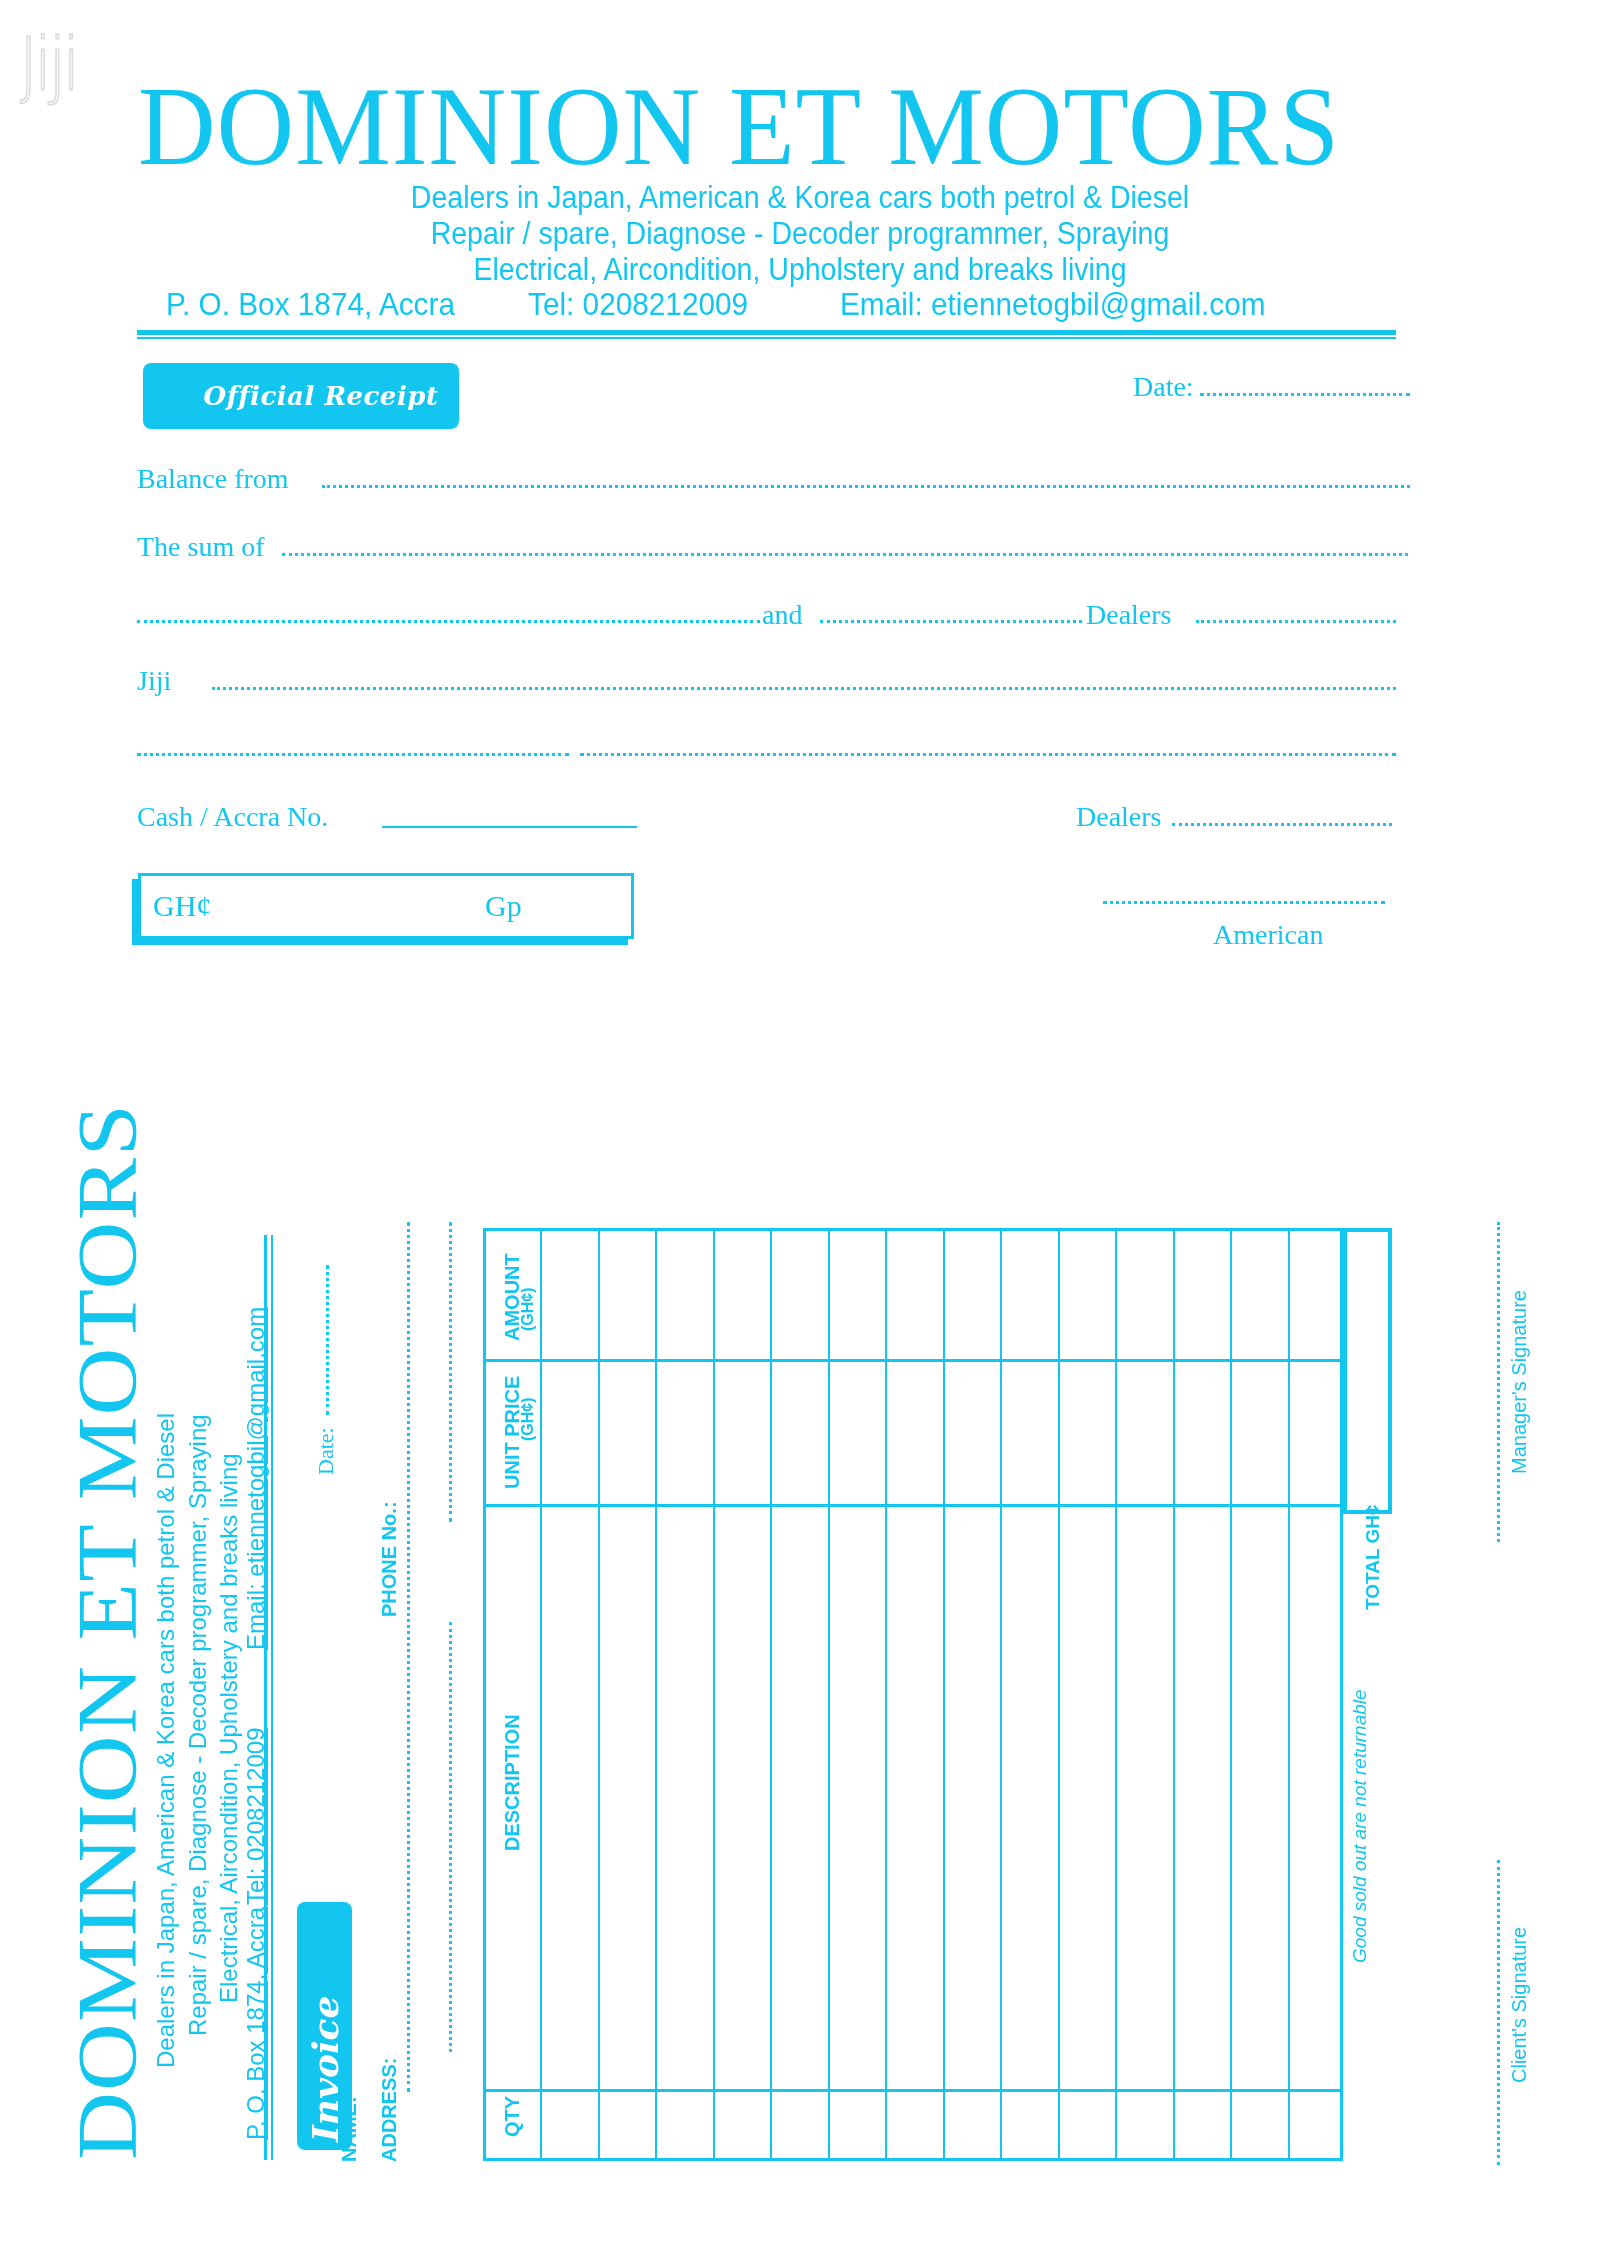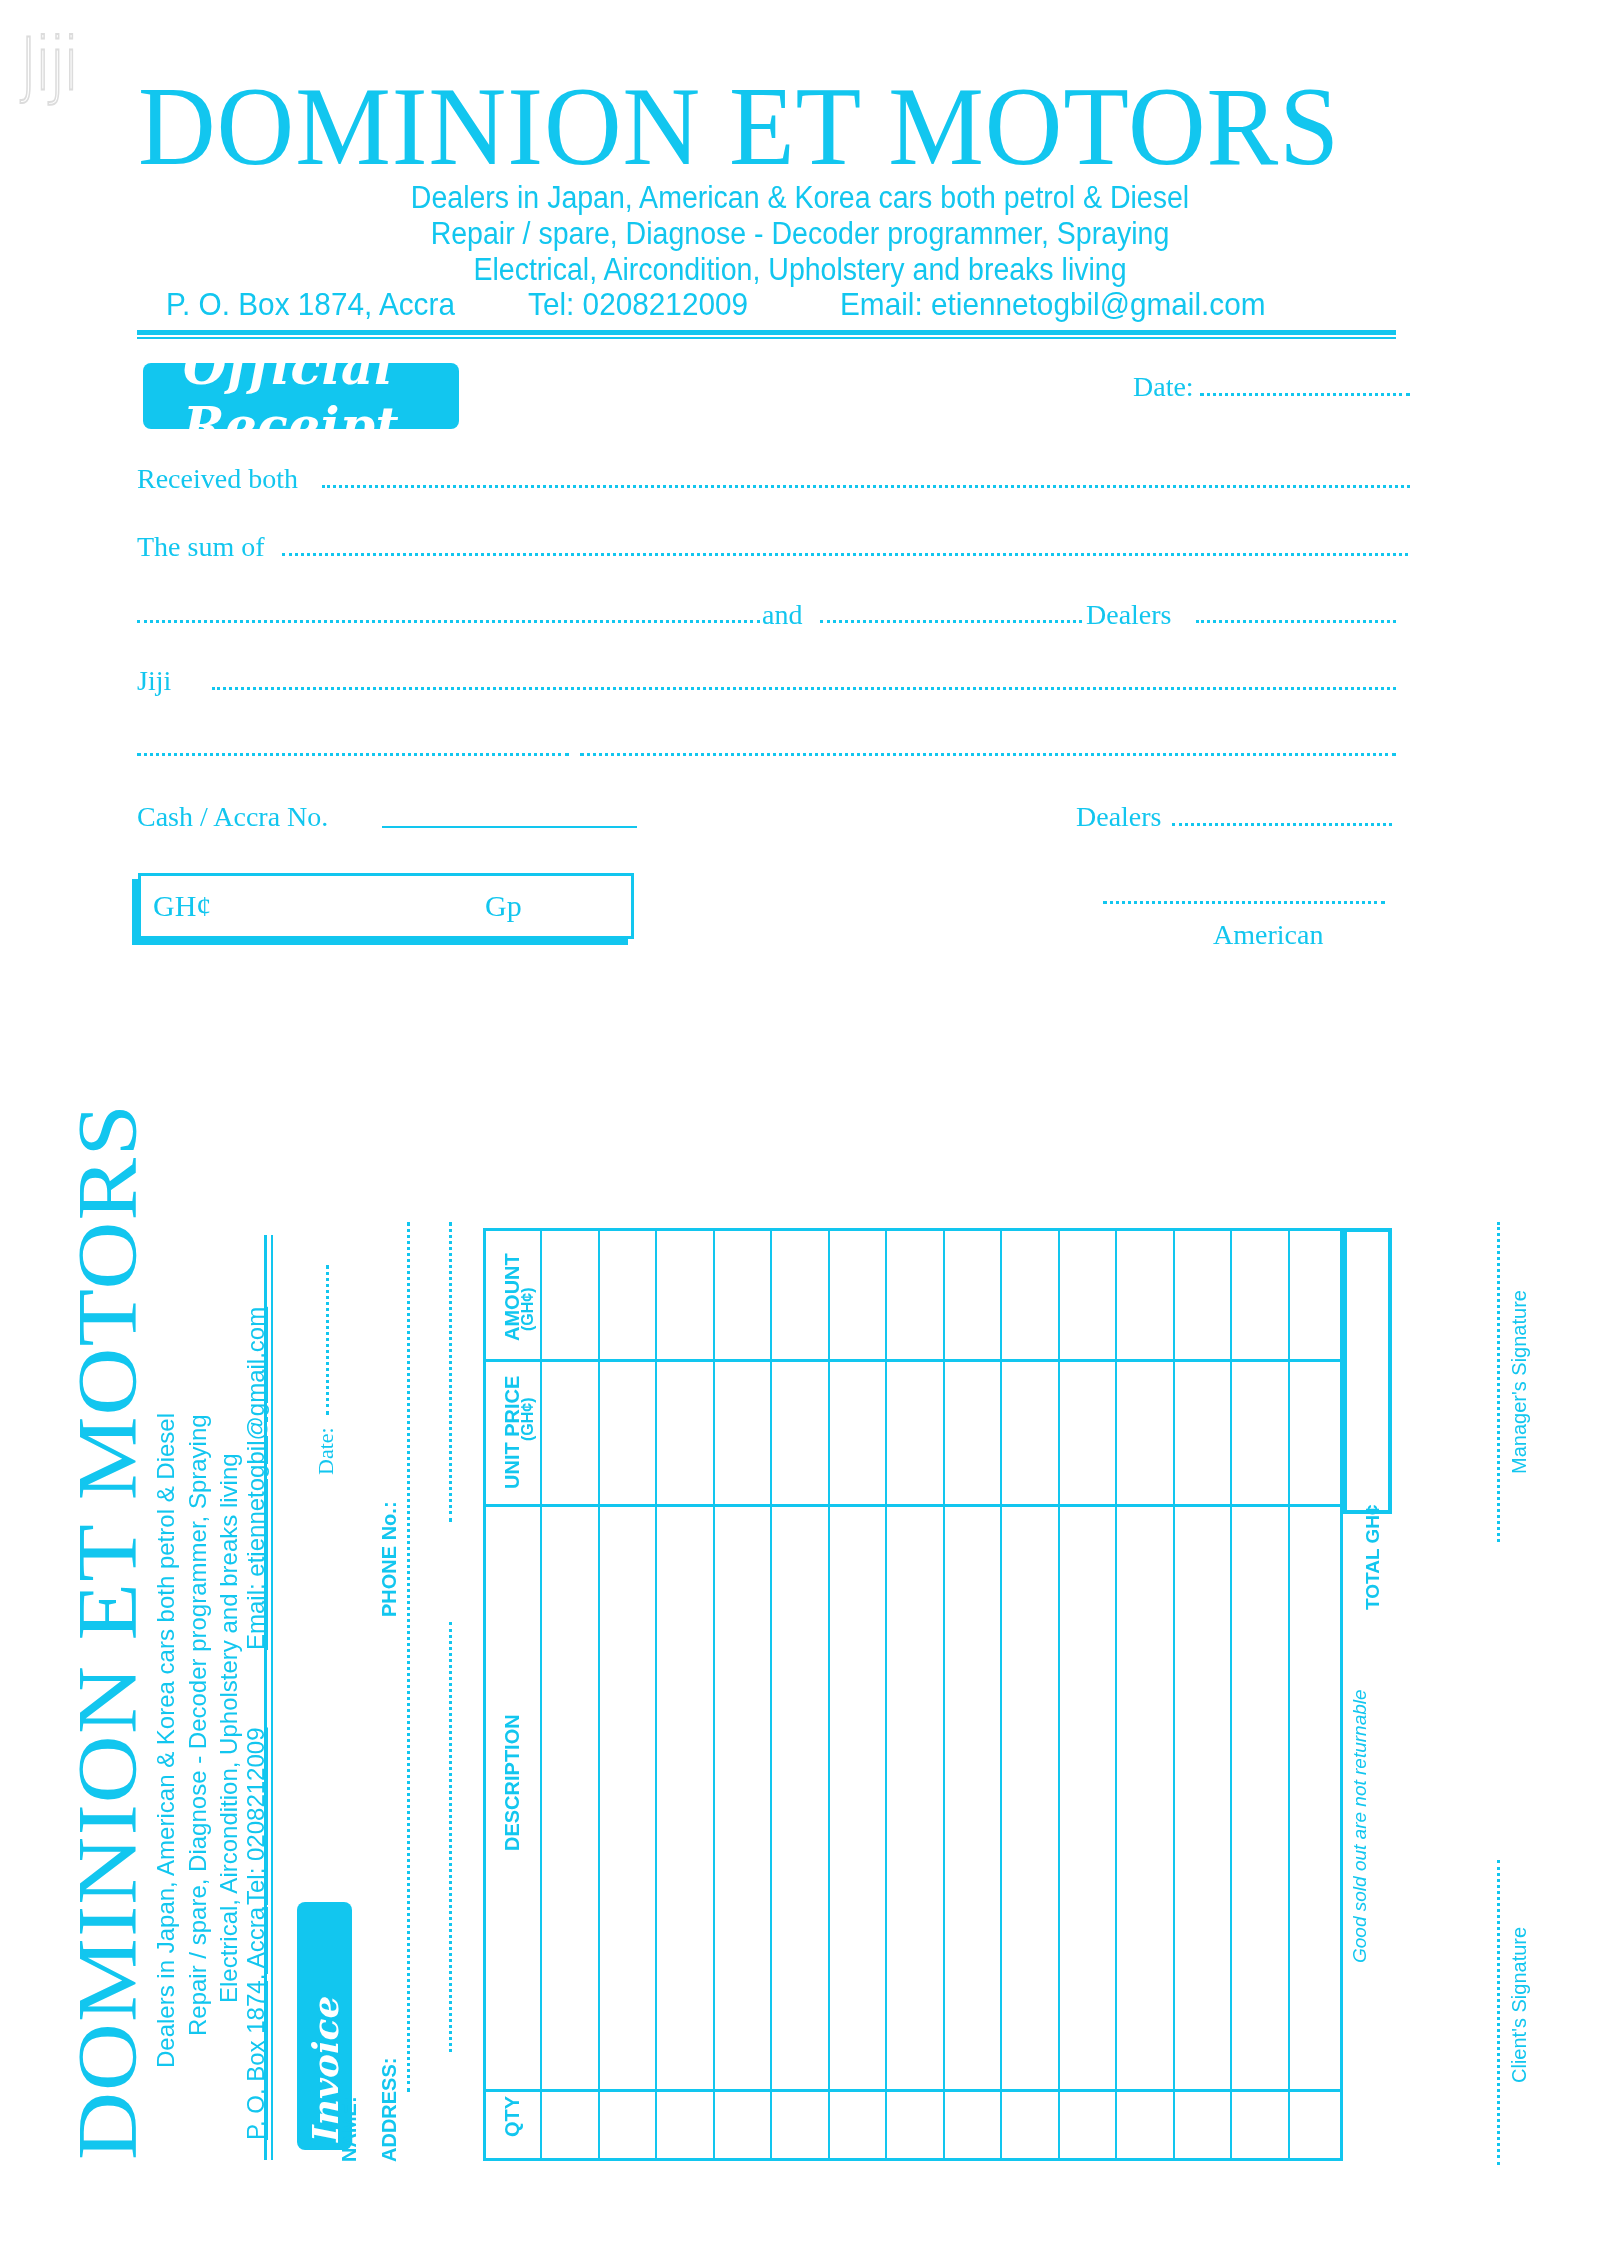--- a/index.html
+++ b/index.html
@@ -15,21 +15,21 @@
 
   
   .r-title { left:138px; top:66px; width:1270px; font-size:112px; line-height:120px; letter-spacing:1px; white-space:nowrap; transform:scaleX(0.96); transform-origin:left top; }
   .r-tag { left:0; width:1600px; text-align:center; font-size:31px; line-height:36px; white-space:nowrap; transform:scaleX(0.92); transform-origin:800px 0; }
   .r-contact { top:286px; font-size:32px; line-height:36px; white-space:nowrap; transform:scaleX(0.93); transform-origin:left top; }
   .rule-thick { left:137px; top:330px; width:1259px; height:5px; background:#12c6ef; }
   .rule-thin { left:137px; top:337px; width:1259px; height:2px; background:#12c6ef; }
 
   .badge-receipt { left:143px; top:363px; width:316px; height:66px; background:#12c6ef; border-radius:8px;
                    display:flex; align-items:center; justify-content:center; }
-  .badge-receipt span { color:#fff; font-family:"DejaVu Serif",serif; font-style:italic; font-weight:bold; font-size:50px; letter-spacing:0.5px;padding-left:40px; }
+  .badge-receipt span { color:#fff; font-family:"DejaVu Serif",serif; font-style:italic; font-weight:bold; font-size:26px; letter-spacing:0.5px;padding-left:40px; }
 
   .field { font-size:28px; line-height:34px; white-space:nowrap; }
   .dotline { height:0; border-bottom:3px dotted #12c6ef; }
   .solidline { height:0; border-bottom:2px solid #12c6ef; }
 
   .amount-box { left:138px; top:873px; width:490px; height:60px; border:3px solid #12c6ef; box-shadow:-6px 6px 0 #12c6ef; }
   .amount-box .lbl { position:absolute; top:14px; font-size:30px; line-height:32px; }
 
   
   .vtext { position:absolute; white-space:nowrap; transform-origin:left top; transform:rotate(-90deg); }
@@ -68,21 +68,21 @@
   <div class="abs rule-thick"></div>
   <div class="abs rule-thin"></div>
 
   <div class="abs badge-receipt">
     <span>Official Receipt</span>
   </div>
 
   <div class="abs serif c field" style="left:1133px; top:370px;">Date:</div>
   <div class="abs dotline" style="left:1200px; top:393px; width:210px;"></div>
 
-  <div class="abs serif c field" style="left:137px; top:462px;">Received both</div>
+  <div class="abs serif c field" style="left:137px; top:462px;">Balance from</div>
   <div class="abs dotline" style="left:322px; top:485px; width:1088px;"></div>
 
   <div class="abs serif c field" style="left:137px; top:530px;">The sum of</div>
   <div class="abs dotline" style="left:282px; top:553px; width:1126px;"></div>
 
   <div class="abs dotline" style="left:137px; top:620px; width:623px;"></div>
   <div class="abs serif c field" style="left:762px; top:598px;text-align:center;">and</div>
   <div class="abs dotline" style="left:820px; top:620px; width:262px;"></div>
   <div class="abs serif c field" style="left:1086px; top:598px;">Dealers</div>
   <div class="abs dotline" style="left:1196px; top:620px; width:200px;"></div>

